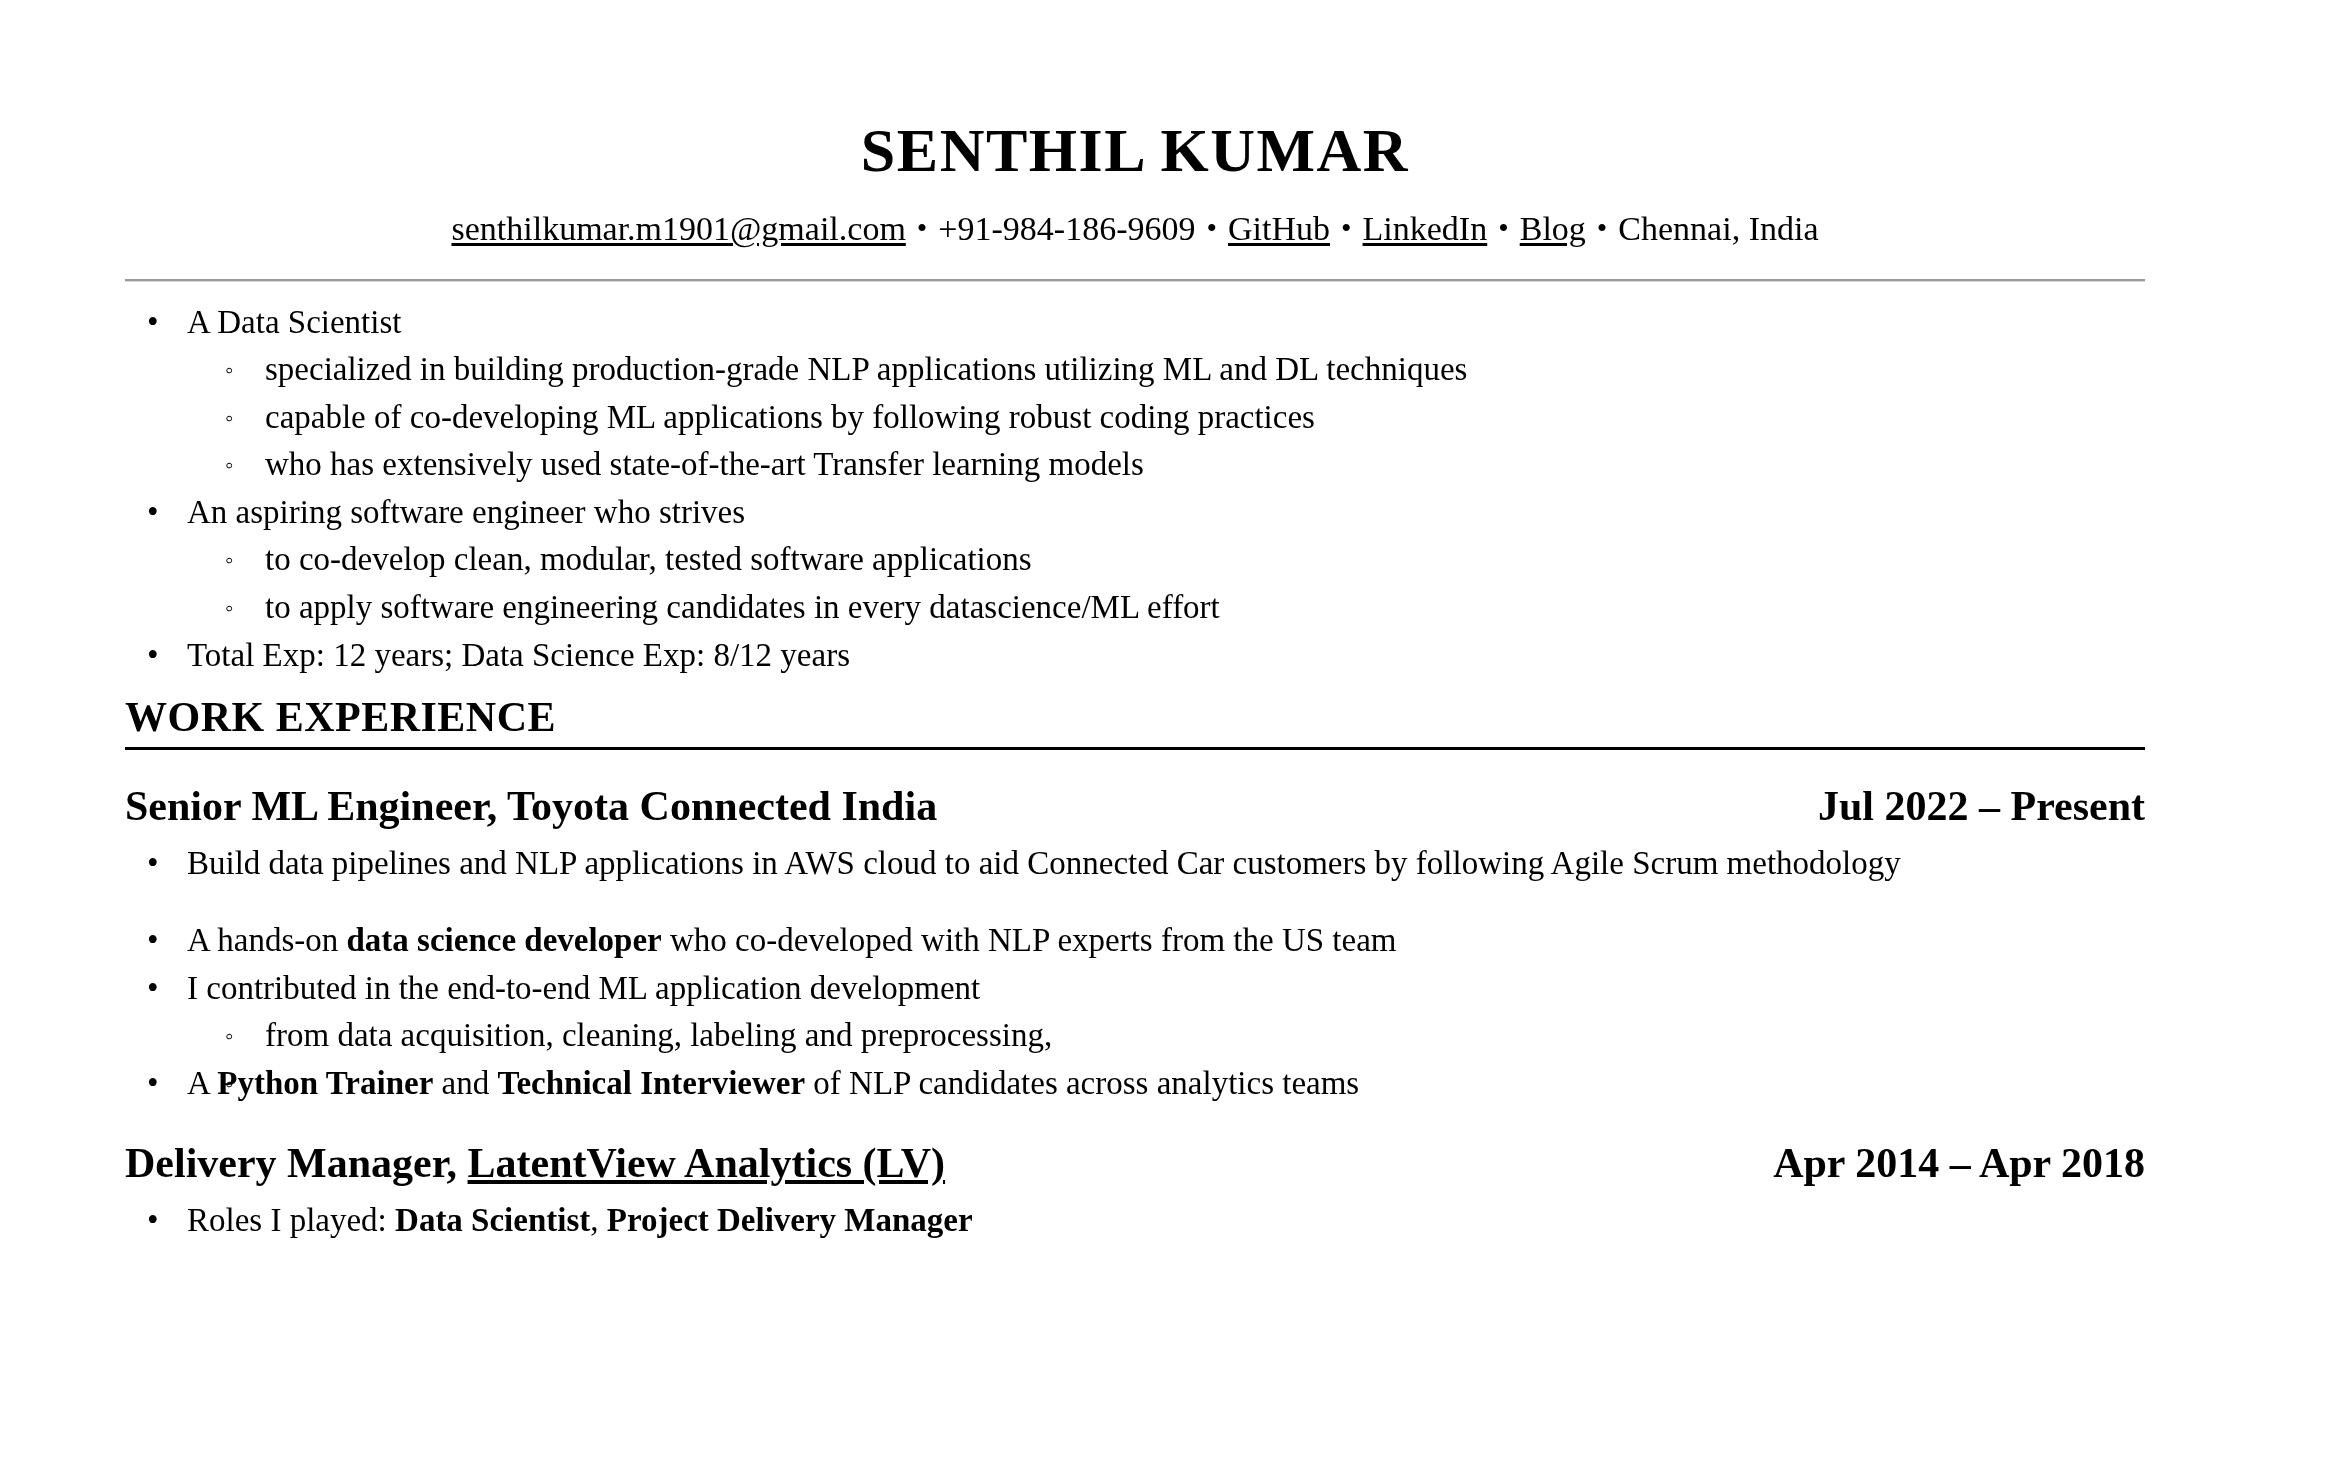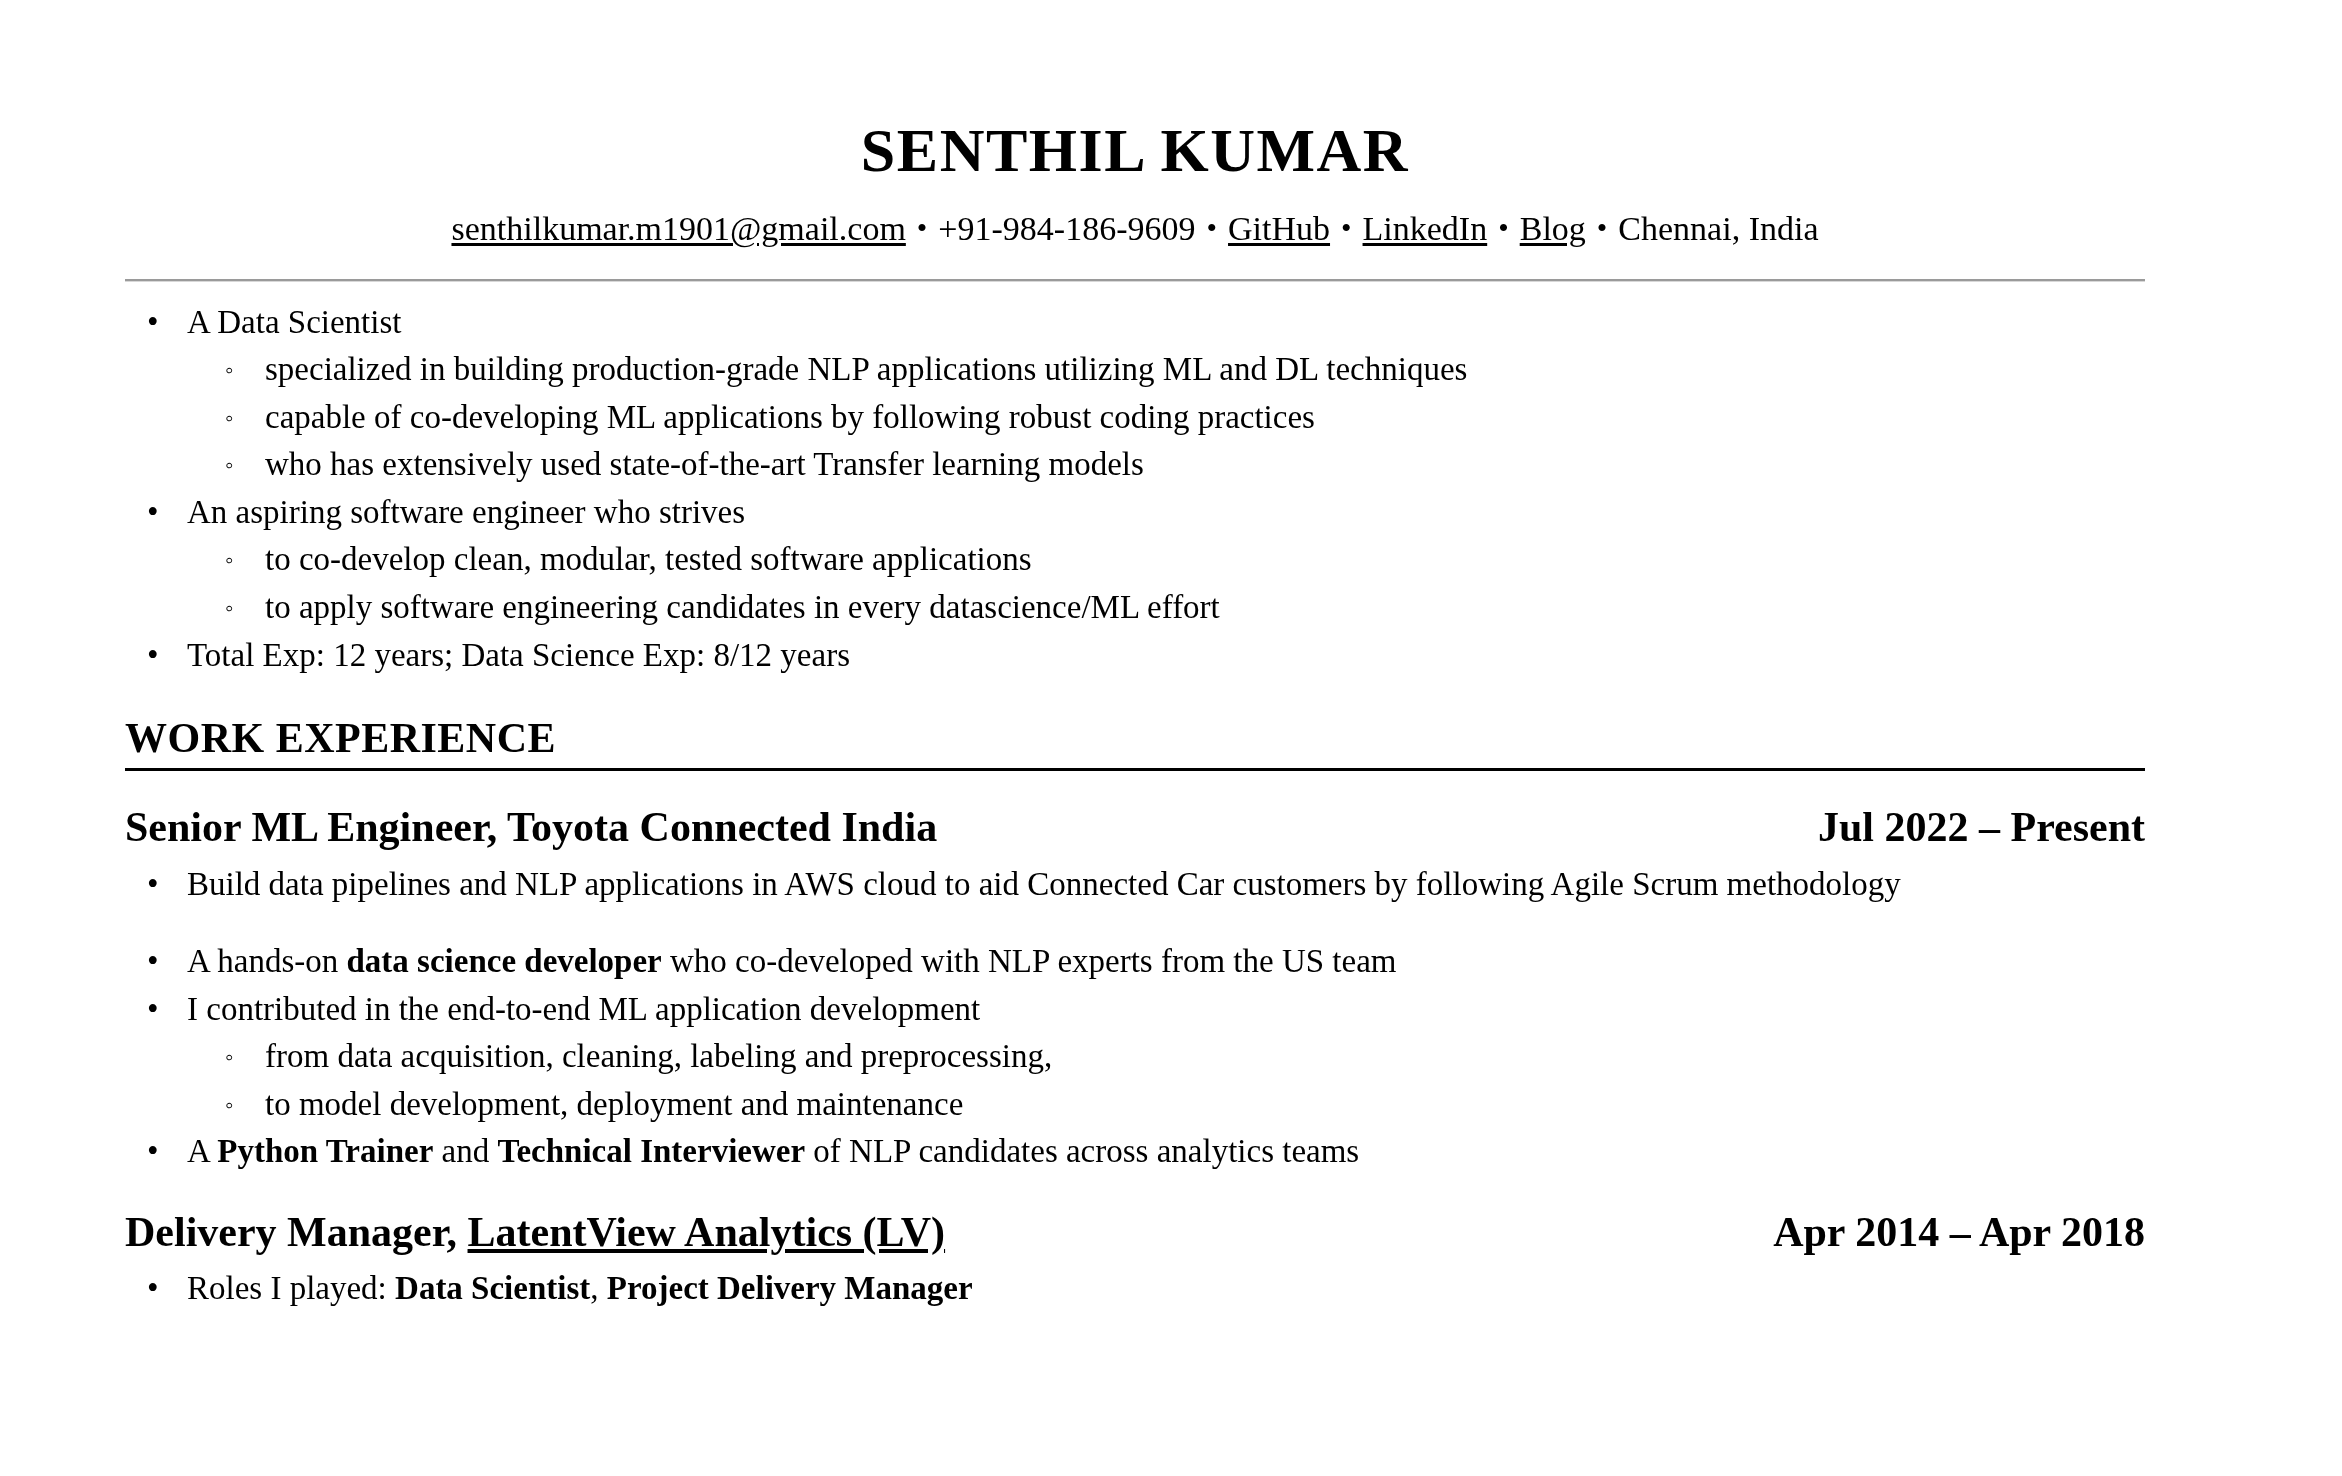--- a/index.html
+++ b/index.html
@@ -107,21 +107,21 @@
     left: 18px;
     top: 0;
     font-size: 24px;
     line-height: 2.0;
   }
 
   .summary-block { padding-top: 17px; }
   .summary-block ul.lvl2 { padding-left: 20px; }
 
   
-  .section { margin-top: 36px; }
+  .section { margin-top: 15px; }
   .section-title {
     font-size: 42px;
     font-weight: bold;
     letter-spacing: 0.5px;
     line-height: 1.1;
     margin: 0;
   }
   .section-rule {
     margin-top: 7px;
     height: 3px;
@@ -192,21 +192,21 @@
                 <li><span class="marker">•</span><span><span>Build data pipelines and NLP applications in AWS cloud to aid Connected Car customers by following Agile Scrum methodology</span></span></li>
               </ul>
             </div>
           </div>
           <div class="job">
             <div class="job-bullets">
               <ul class="lvl1">
                 <li><span class="marker">•</span><span><span>A hands-on </span><span class="bold">data science developer</span><span> who co-developed with NLP experts from the US team</span></span></li>
                 <li><span class="marker">•</span><span><span>I contributed in the end-to-end ML application development</span></span><ul class="lvl2">
                     <li><span class="marker">◦</span><span>from data acquisition, cleaning, labeling and preprocessing,</span></li>
-                    <li><span class="marker">◦</span><span>to model development, deployment and maintenance</span></li>
+                    <li><span class="marker">◦</span></li>
                   </ul></li>
                 <li><span class="marker">•</span><span><span>A </span><span class="bold">Python Trainer</span><span> and </span><span class="bold">Technical Interviewer</span><span> of NLP candidates across analytics teams</span></span></li>
               </ul>
             </div>
           </div>
           <div class="job">
             <div class="job-head">
               <div class="job-title"><span>Delivery Manager, </span><span class="underlined">LatentView Analytics (LV)</span></div>
               <div class="job-dates">Apr 2014 – Apr 2018</div>
             </div>

